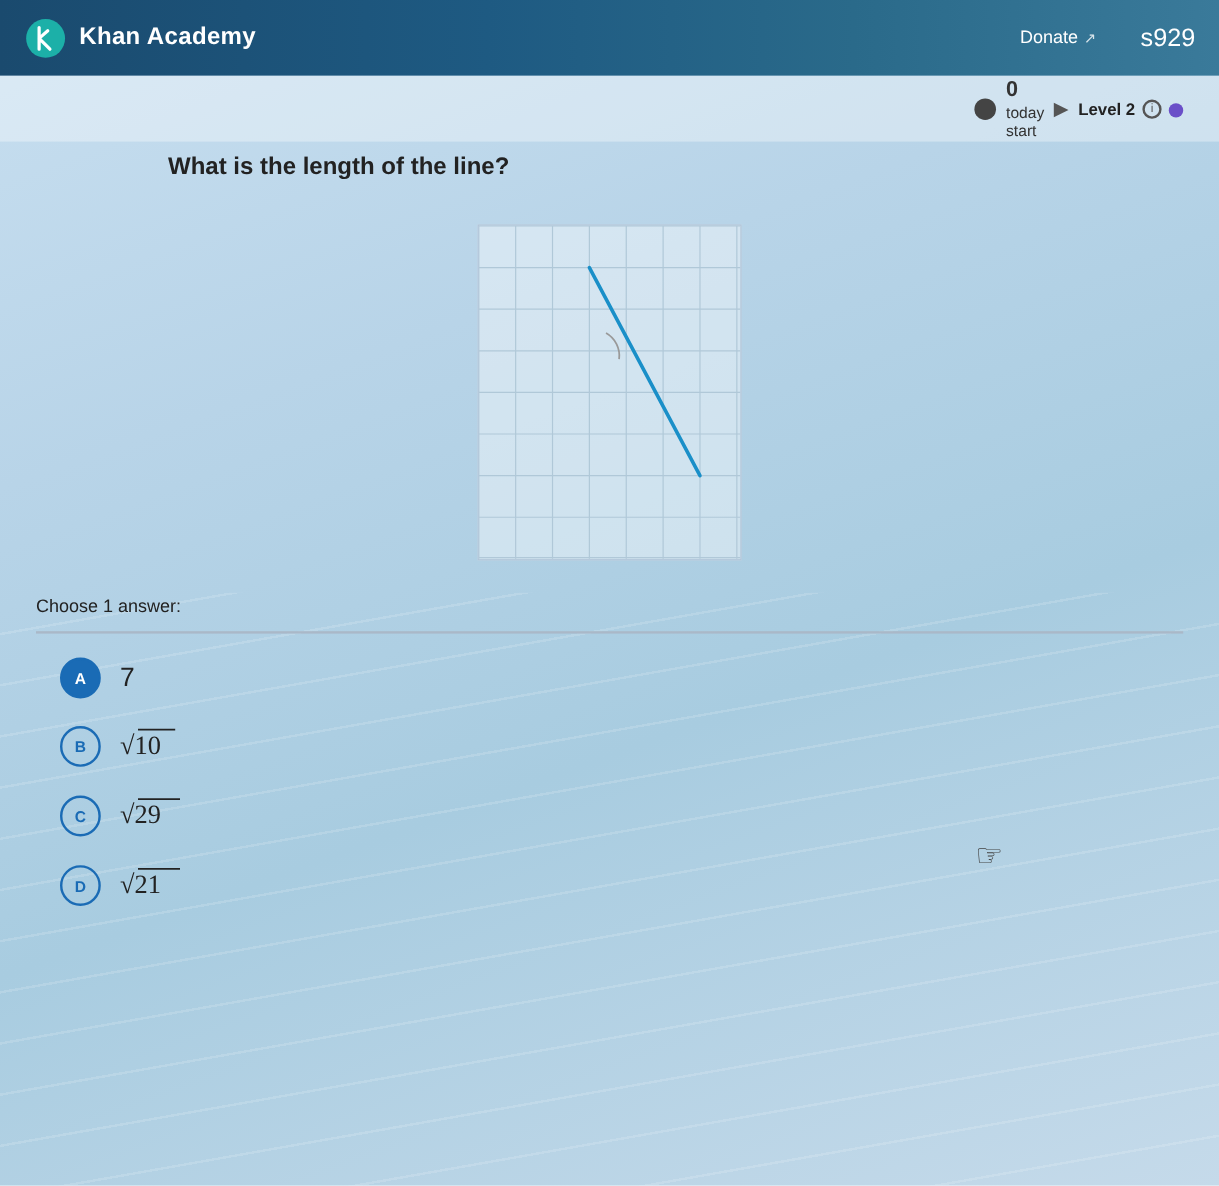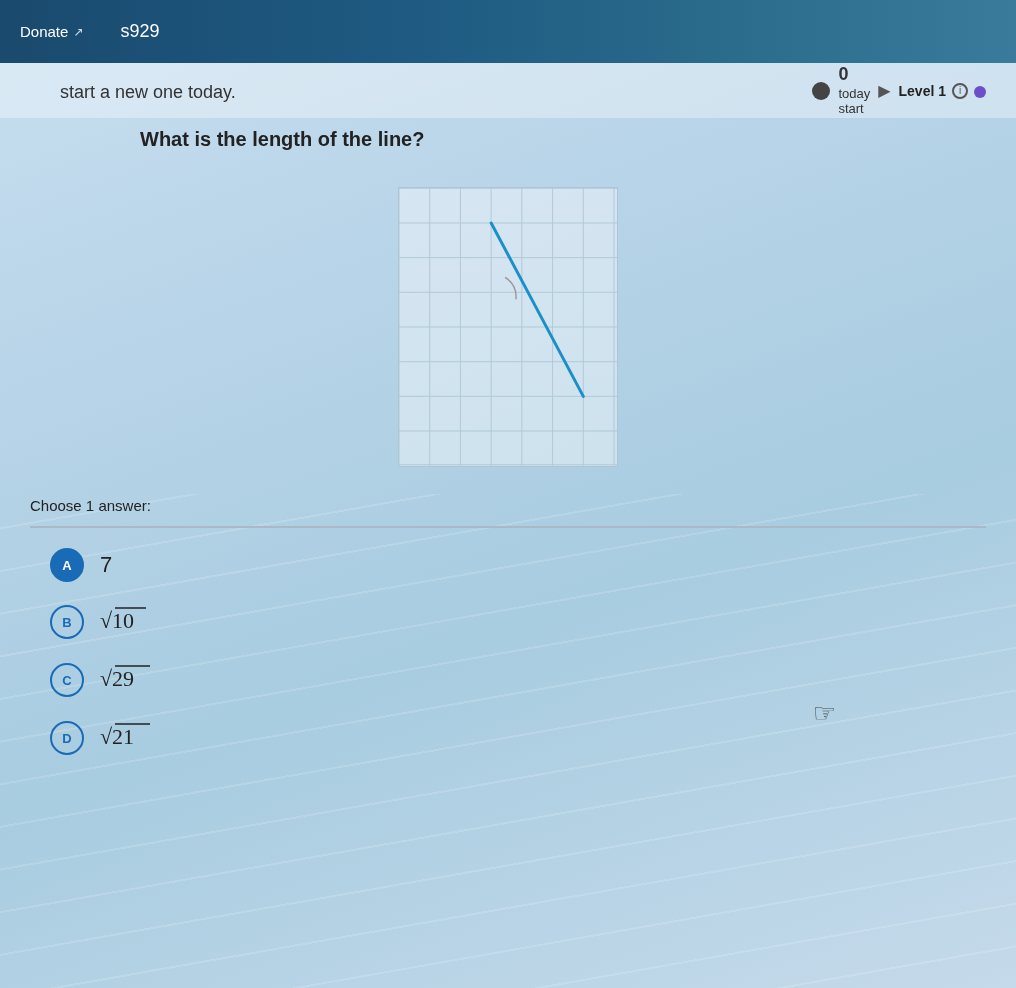--- a/index.html
+++ b/index.html
@@ -76,21 +76,21 @@
       cursor: pointer;
     }
 
     .donate-link .ext-icon {
       font-size: 12px;
       opacity: 0.8;
     }
 
     .score-display {
       color: white;
-      font-size: 18px;
+      font-size: 21px;
       font-weight: 500;
     }
 
     
     .streak-bar {
       background: rgba(255,255,255,0.35);
       height: 55px;
       display: flex;
       align-items: center;
       padding: 0 30px;
@@ -255,43 +255,50 @@
       right: 180px;
       top: 580px;
       font-size: 26px;
       color: #444;
     }
   </style>
 </head>
 <body>
 
 <nav class="top-nav">
+  <div class="nav-logo">
+
+    <svg class="nav-logo-icon" viewBox="0 0 40 40" xmlns="http://www.w3.org/2000/svg">
+      <circle cx="20" cy="20" r="18" fill="#1cb0a8"></circle>
+      <path d="M14 10 L14 30 M14 20 L22 13 M14 20 L24 30" stroke="white" stroke-width="3" stroke-linecap="round" fill="none"></path>
+    </svg>
+    <span class="nav-logo-text">Khan Academy</span>
+  </div>
   <div class="nav-right">
     <a class="donate-link">
       <span>Donate</span>
       <span class="ext-icon">↗</span>
     </a>
     <span class="score-display">s929</span>
   </div>
 </nav>
 
 <div class="streak-bar">
-  <span class="streak-message">start a new one today.</span>
   <div class="streak-info">
     <div class="streak-dot"></div>
     <div class="streak-text">
       <span class="num">0</span>
       <br>
       <span>today</span>
       <br>
       <span>start</span>
     </div>
     <span class="streak-arrow">▶</span>
     <div class="level-info">
-      <span class="level-text">Level 1</span>
+      <span class="level-text">Level 2</span>
       <div class="level-info-icon">
         <span>i</span>
       </div>
       <div class="level-dot"></div>
     </div>
   </div>
 </div>
 
 <div class="main-content">
 

